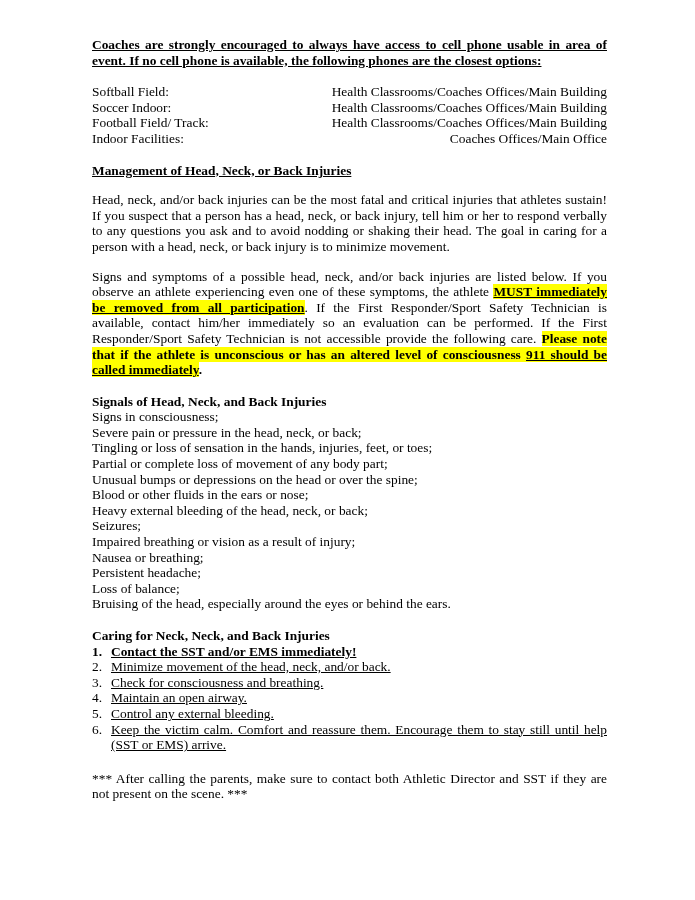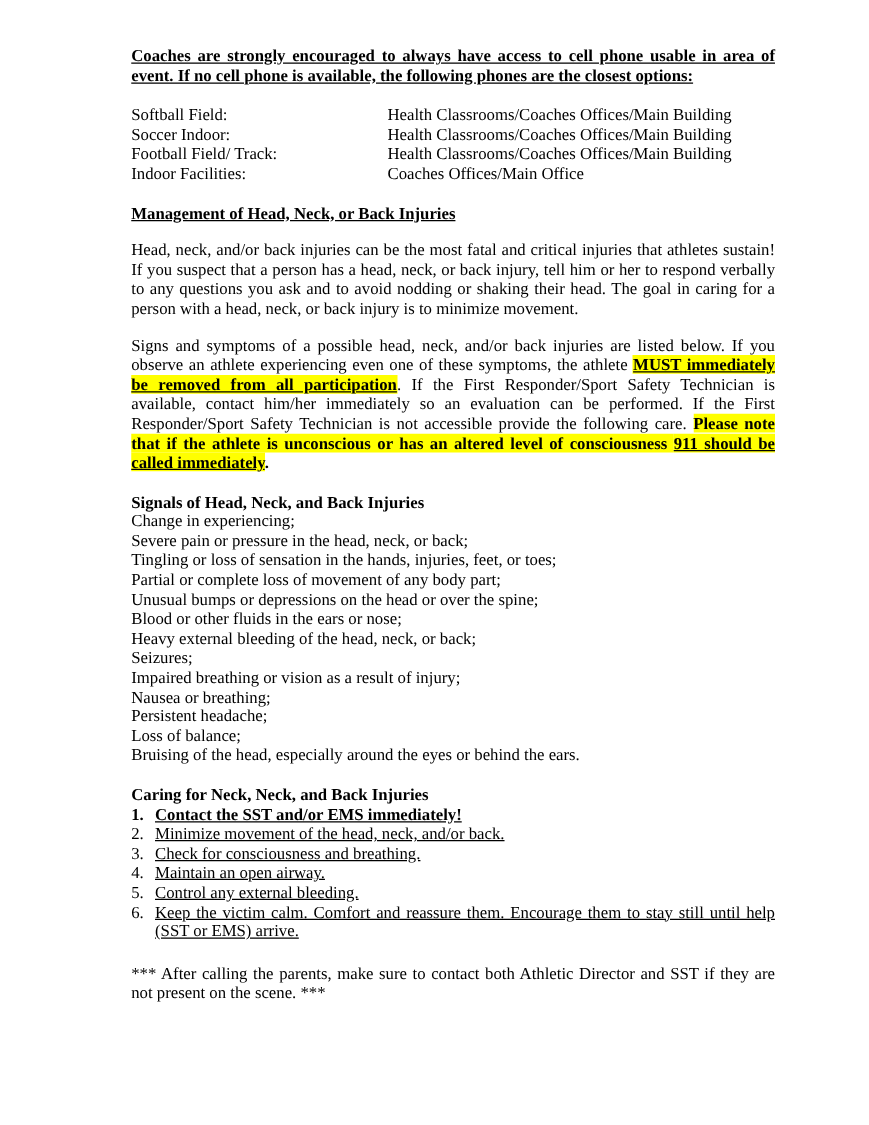--- a/index.html
+++ b/index.html
@@ -1,25 +1,25 @@
 <!DOCTYPE html>
 <html><head>
 <meta charset="utf-8">
 <style>
   html, body { margin: 0; padding: 0; background: #ffffff; }
   body { width: 695px; height: 900px; position: relative; overflow: hidden;
          font-family: "Liberation Serif", serif; color: #000; font-size: 13.4px; }
-  .page { position: absolute; left: 105px; top: 37px; width: 515px; }
+  .page { position: absolute; left: 92px; top: 37px; width: 515px; }
   .b { font-weight: bold; }
   .u { text-decoration: underline; }
   .hl { background: #ffff00; }
   p { margin: 0; line-height: 15.6px; }
   .justify { text-align: justify; }
   .intro { margin-bottom: 16px; }
-  .loc-row { display: flex; line-height: 15.6px; }
+  .loc-row { display: flex; line-height: 15.6px; justify-content: space-between; }
   .loc-name { width: 205px; }
   .sec { margin-top: 16px; }
   .para { margin-top: 14px; }
   ol { margin: 0; padding: 0; list-style: none; }
   ol li { display: flex; line-height: 15.6px; }
   ol li .num { width: 19px; flex: none; }
   ol li .txt { flex: 1; text-align: justify; text-decoration: underline; }
 </style>
 </head>
 <body>
@@ -50,21 +50,21 @@
   <p class="b u sec">Management of Head, Neck, or Back Injuries</p>
 
   <p class="justify para">Head, neck, and/or back injuries can be the most fatal and critical injuries that athletes sustain! If you suspect that a person has a head, neck, or back injury, tell him or her to respond verbally to any questions you ask and to avoid nodding or shaking their head.  The goal in caring for a person with a head, neck, or back injury is to minimize movement.</p>
 
   <p class="justify para">
     <span>Signs and symptoms of a possible head, neck, and/or back injuries are listed below.  If you observe an athlete experiencing even one of these symptoms, the athlete </span><span class="b u hl">MUST immediately be removed from all participation</span><span>.  If the First Responder/Sport Safety Technician is available, contact him/her immediately so an evaluation can be performed.  If the First Responder/Sport Safety Technician is not accessible provide the following care. </span><span class="b hl">Please note that if the athlete is unconscious or has an altered level of consciousness </span><span class="b u hl">911 should be called immediately</span><span class="b">.</span>
   </p>
 
   <p class="b sec">Signals of Head, Neck, and Back Injuries</p>
   <div>
-    <p>Change in experiencing;</p>
+    <p>Signs in consciousness;</p>
     <p>Severe pain or pressure in the head, neck, or back;</p>
     <p>Tingling or loss of sensation in the hands, injuries, feet, or toes;</p>
     <p>Partial or complete loss of movement of any body part;</p>
     <p>Unusual bumps or depressions on the head or over the spine;</p>
     <p>Blood or other fluids in the ears or nose;</p>
     <p>Heavy external bleeding of the head, neck, or back;</p>
     <p>Seizures;</p>
     <p>Impaired breathing or vision as a result of injury;</p>
     <p>Nausea or breathing;</p>
     <p>Persistent headache;</p>

